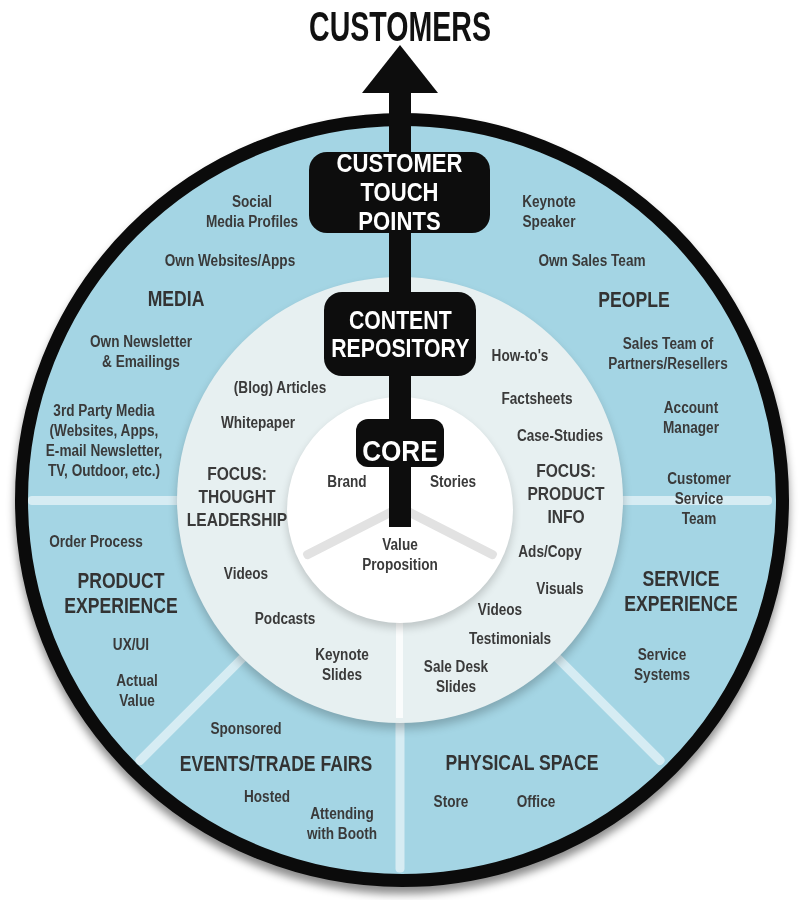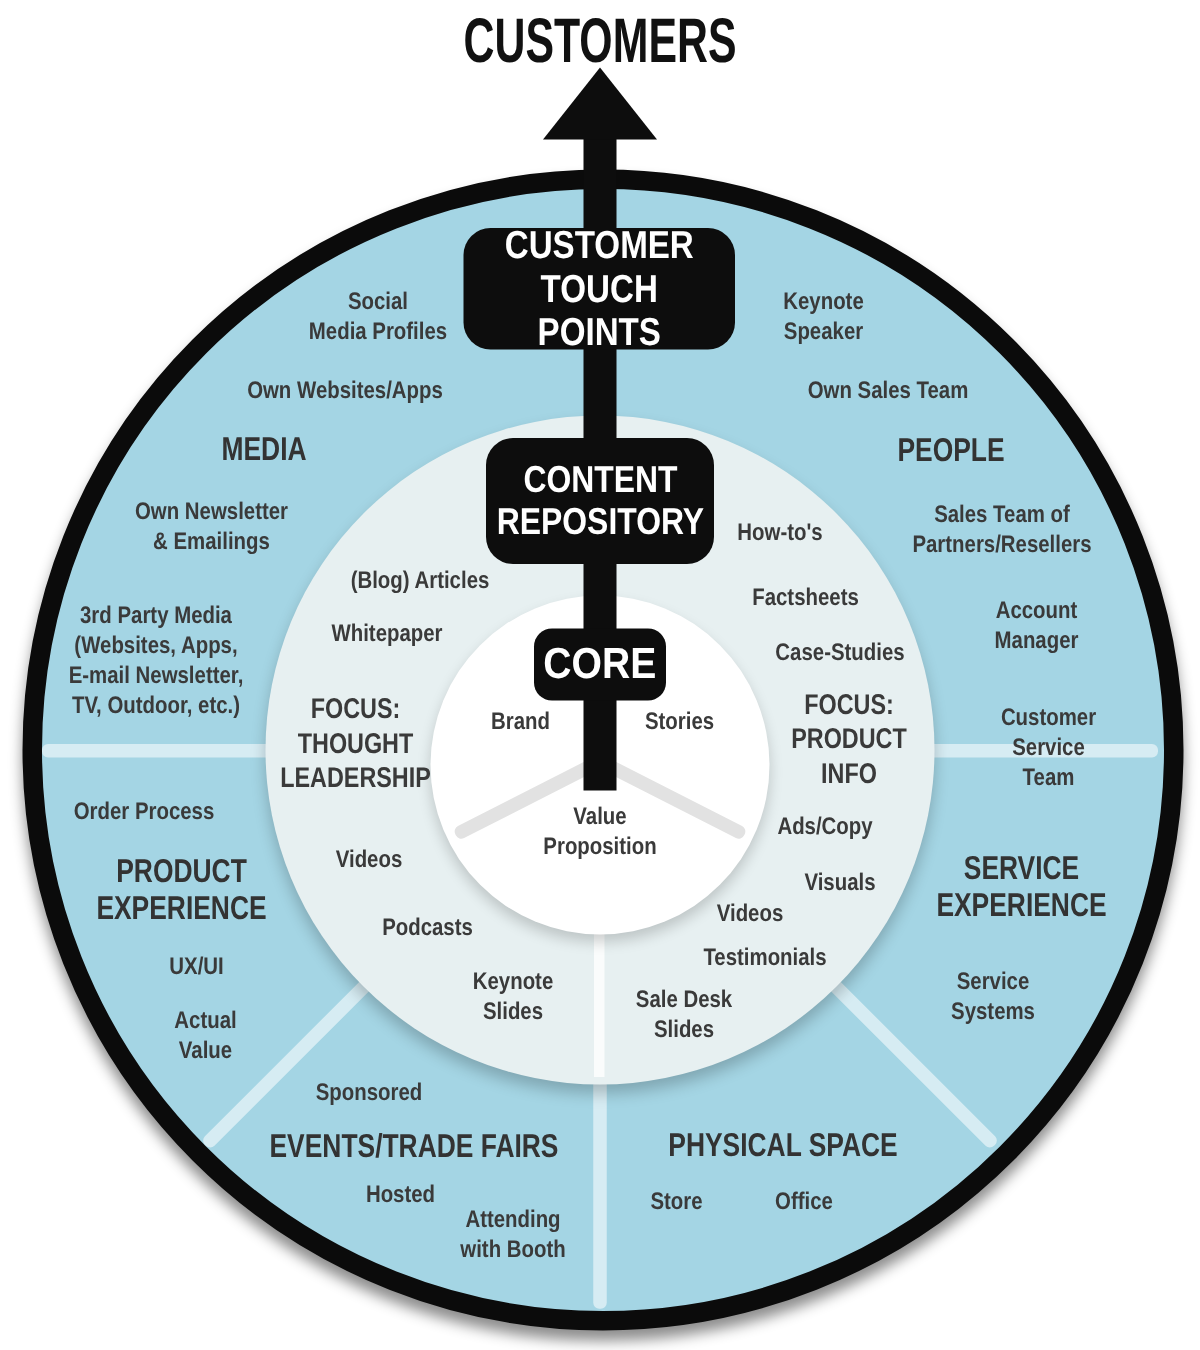--- a/index.html
+++ b/index.html
@@ -74,21 +74,21 @@
 <div class="abs title" style="left:400px; top:27px;">CUSTOMERS</div>
 
 <div class="abs bbox" style="left:309px; top:152px; width:181px; height:81px;">
   <span class="boxlbl" style="font-size:26px;">CUSTOMER
 TOUCH POINTS</span>
 </div>
 <div class="abs bbox" style="left:324px; top:292px; width:152px; height:84px;">
   <span class="boxlbl" style="font-size:25px;">CONTENT
 REPOSITORY</span>
 </div>
-<div class="abs bbox" style="left:356px; top:419px; width:88px; height:48px; border-radius:12px;">
+<div class="abs bbox" style="left:356px; top:419px; width:88px; height:48px; border-radius:12px;align-items:flex-end;">
   <span class="boxlbl" style="font-size:29px; transform:scaleX(0.9);">CORE</span>
 </div>
 
 <div class="abs lbl" style="left:252px; top:212px;">Social
 Media Profiles</div>
 <div class="abs lbl" style="left:230px; top:261px;">Own Websites/Apps</div>
 <div class="abs lbl hdr" style="left:176px; top:299px;">MEDIA</div>
 <div class="abs lbl" style="left:141px; top:352px;">Own Newsletter
 &amp; Emailings</div>
 <div class="abs lbl" style="left:104px; top:441px;">3rd Party Media

